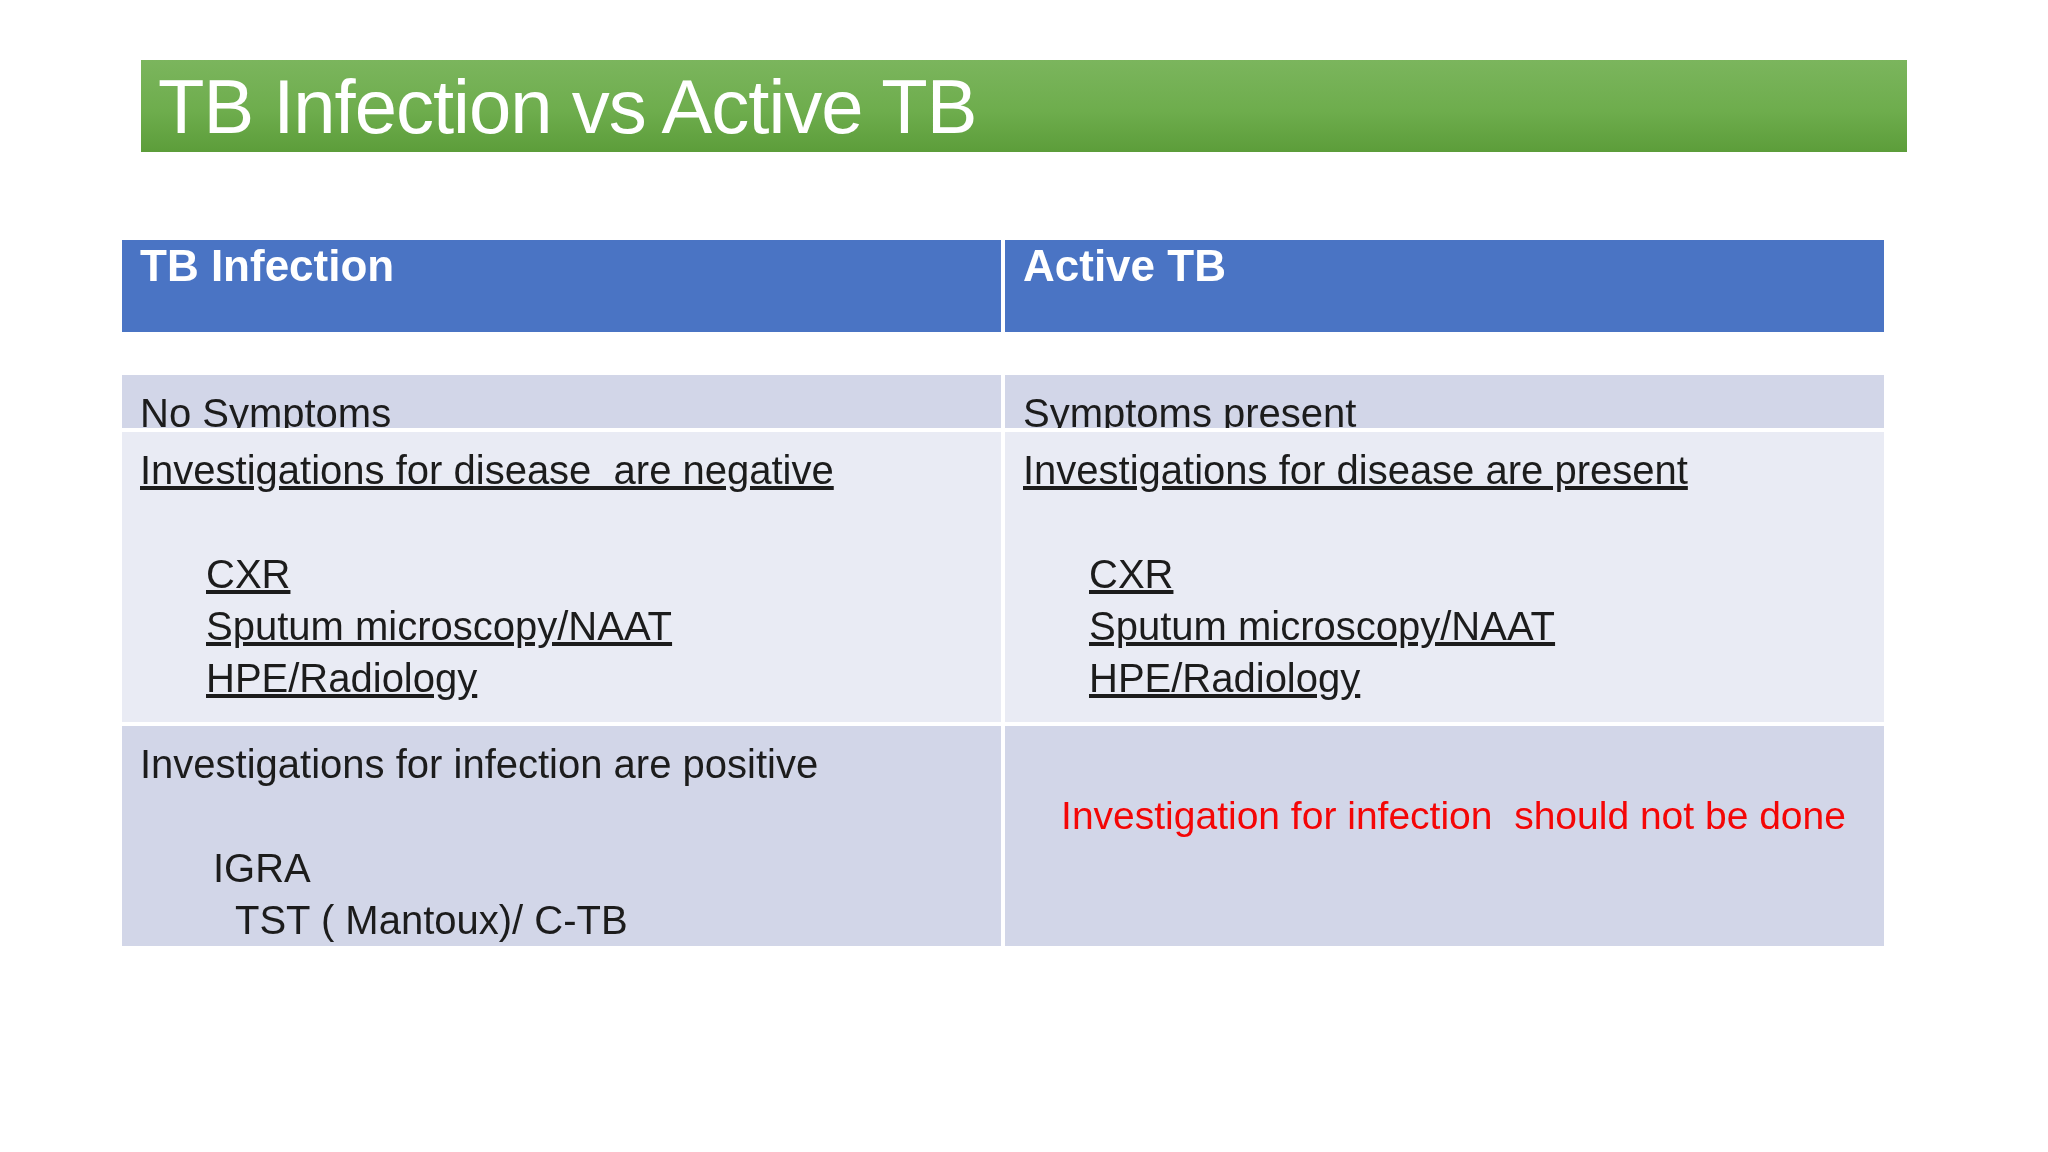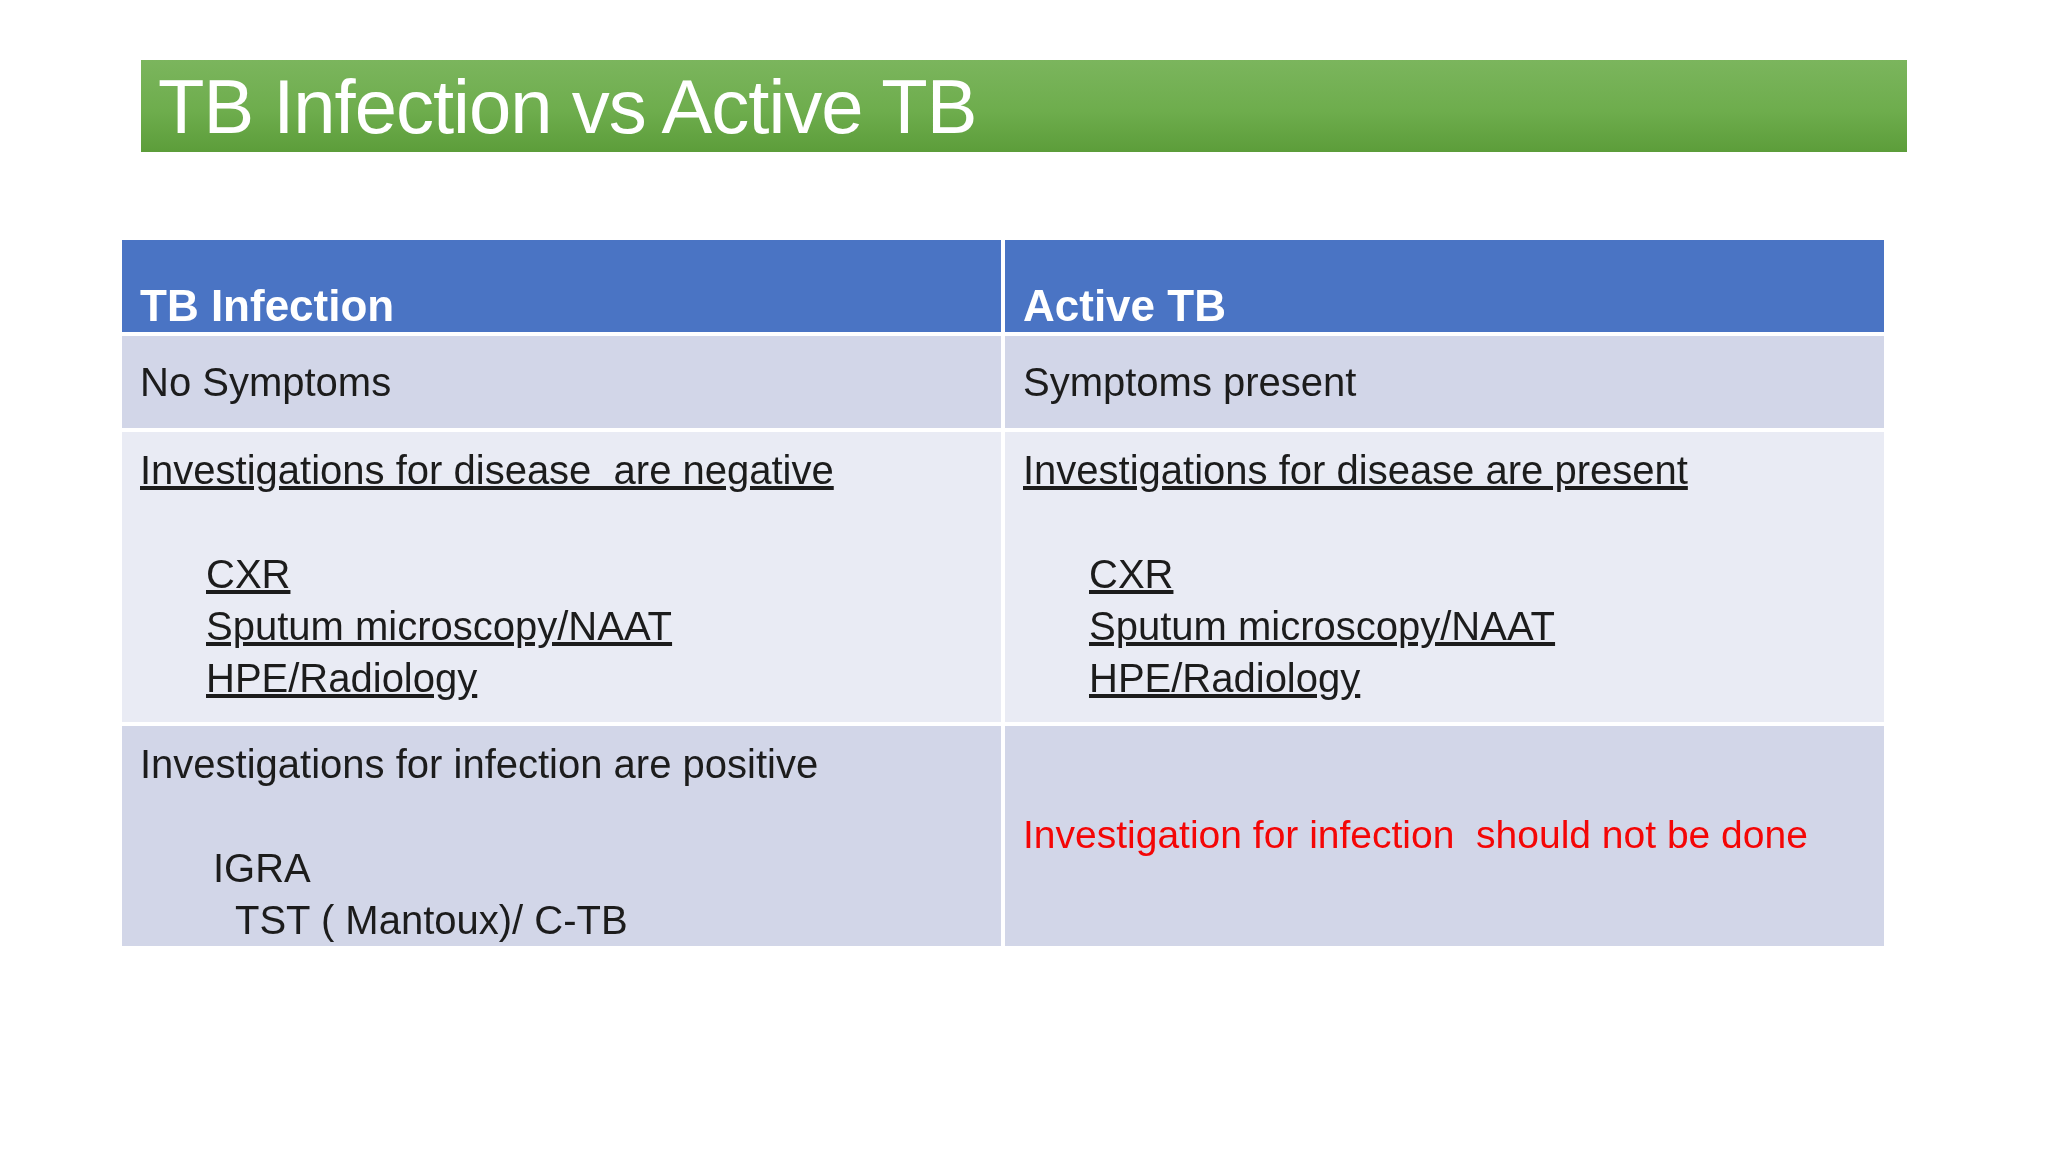--- a/index.html
+++ b/index.html
@@ -55,43 +55,43 @@
     overflow: hidden;
     color: var(--body-text, #1c1c1c);
     font-size: 40px;
     line-height: 52px;
   }
   .cell .line { white-space: pre; }
 
   .head-cell {
     background: var(--header-blue, #4a74c4);
     display: flex;
-    align-items: flex-end;
+    align-items: flex-start;
   }
   .head-cell .line {
     color: #ffffff;
     font-weight: 700;
     font-size: 44px;
     padding-left: 18px;
   }
 
   .band-dark  { background: var(--band-dark,  #d2d6e8); }
   .band-light { background: var(--band-light, #e9ebf4); text-decoration: underline; }
 
-  .simple-cell { padding-top: 20px; }
+  .simple-cell { padding-top: 12px; margin-top: 39px; }
   .simple-cell .line { padding-left: 18px; }
 
   .multi-cell { padding-top: 12px; }
   .multi-cell .heading { padding-left: 18px; }
   .multi-cell .spacer  { height: 52px; }
   .multi-cell .sub     { padding-left: 84px; }
   .multi-cell .sub-igra { padding-left: 91px; }
   .multi-cell .sub-tst  { padding-left: 113px; }
 
-  .note-cell { padding-top: 83px; }
+  .note-cell { padding-top: 64px; text-align: center; }
   .note-cell .line {
     color: var(--note-red, #f40606);
     font-size: 39px;
     padding-left: 18px;
   }
 </style>
 </head>
 <body>
 
 <div class="slide">

